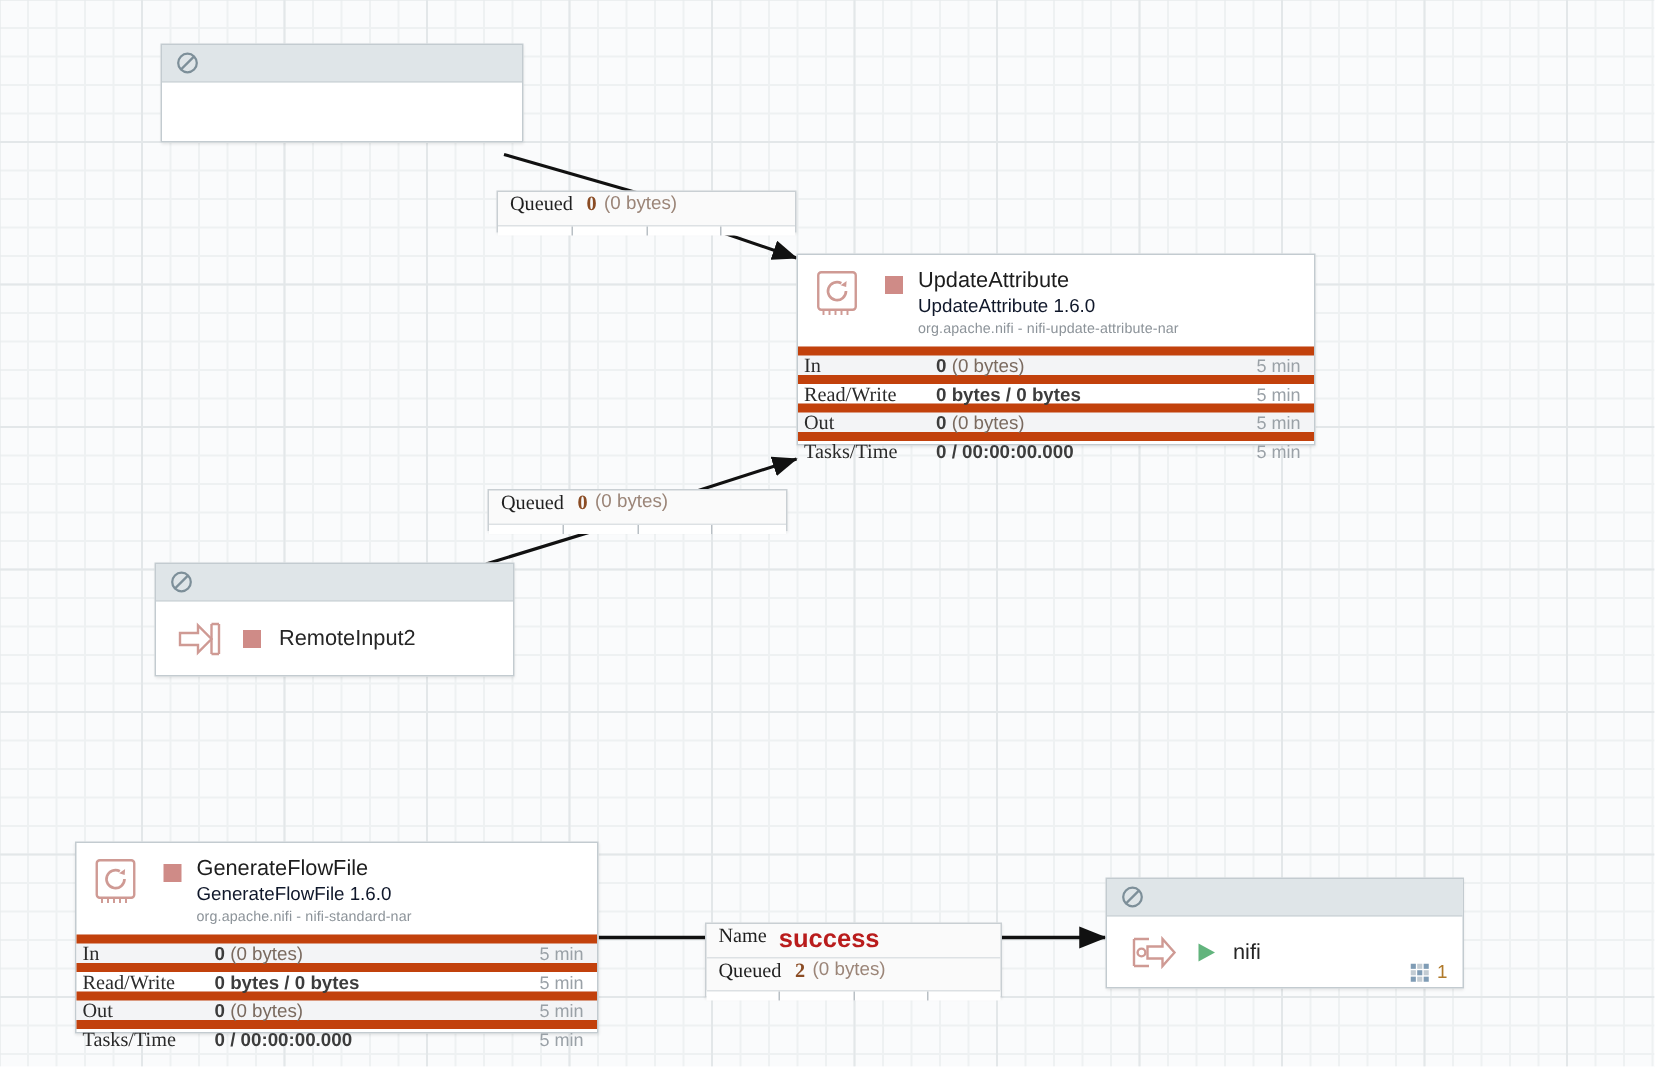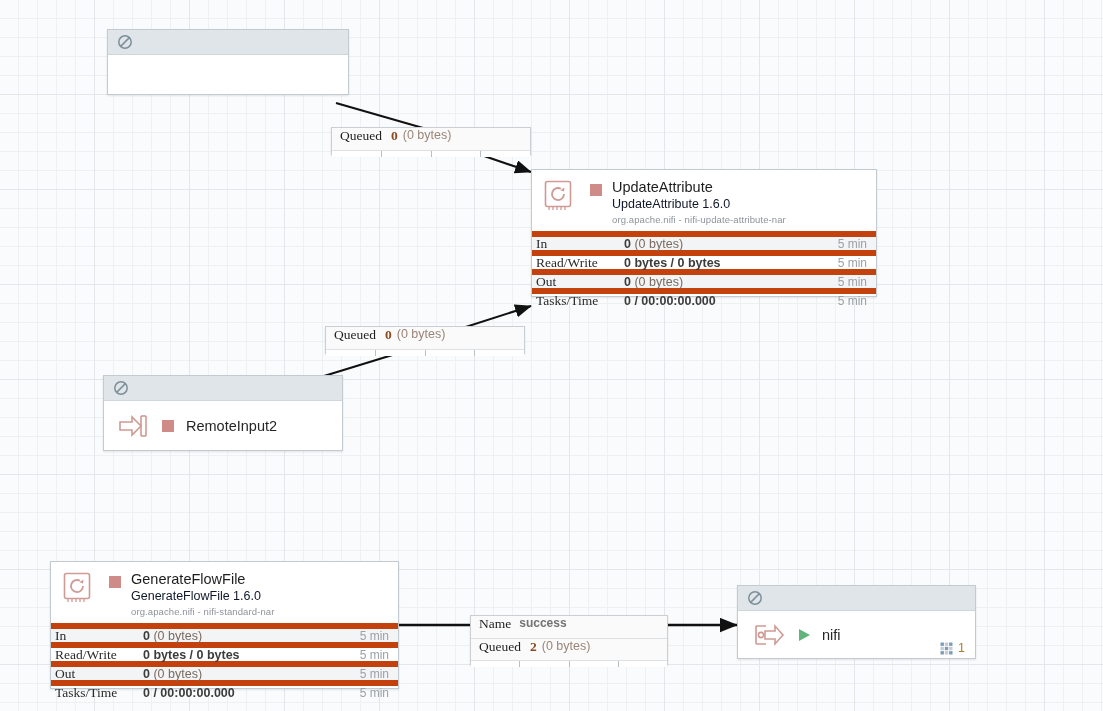--- a/index.html
+++ b/index.html
@@ -162,25 +162,25 @@
     display: flex;
     height: 22px;
     padding-left: 8px;
     font-size: 13.5px;
     color: #1f1f1f;
     box-sizing: border-box;
   }
   .conn-row + .conn-row { border-top: 1px solid #dde1e4; }
   .conn-key { color: #1f1f1f; }
   .conn-strong {
-    color: #737373;
+    color: #b91c1c;
     font-weight: bold;
     margin-left: 8px;
     font-family: "Liberation Sans", sans-serif;
-    font-size: 12px;
+    font-size: 17px;
   }
   .conn-num {
     color: #8a4b23;
     font-weight: bold;
     margin-left: 9px;
     font-family: "Liberation Serif", serif;
     font-size: 13.5px;
   }
   .conn-sub {
     color: #9b8578;

